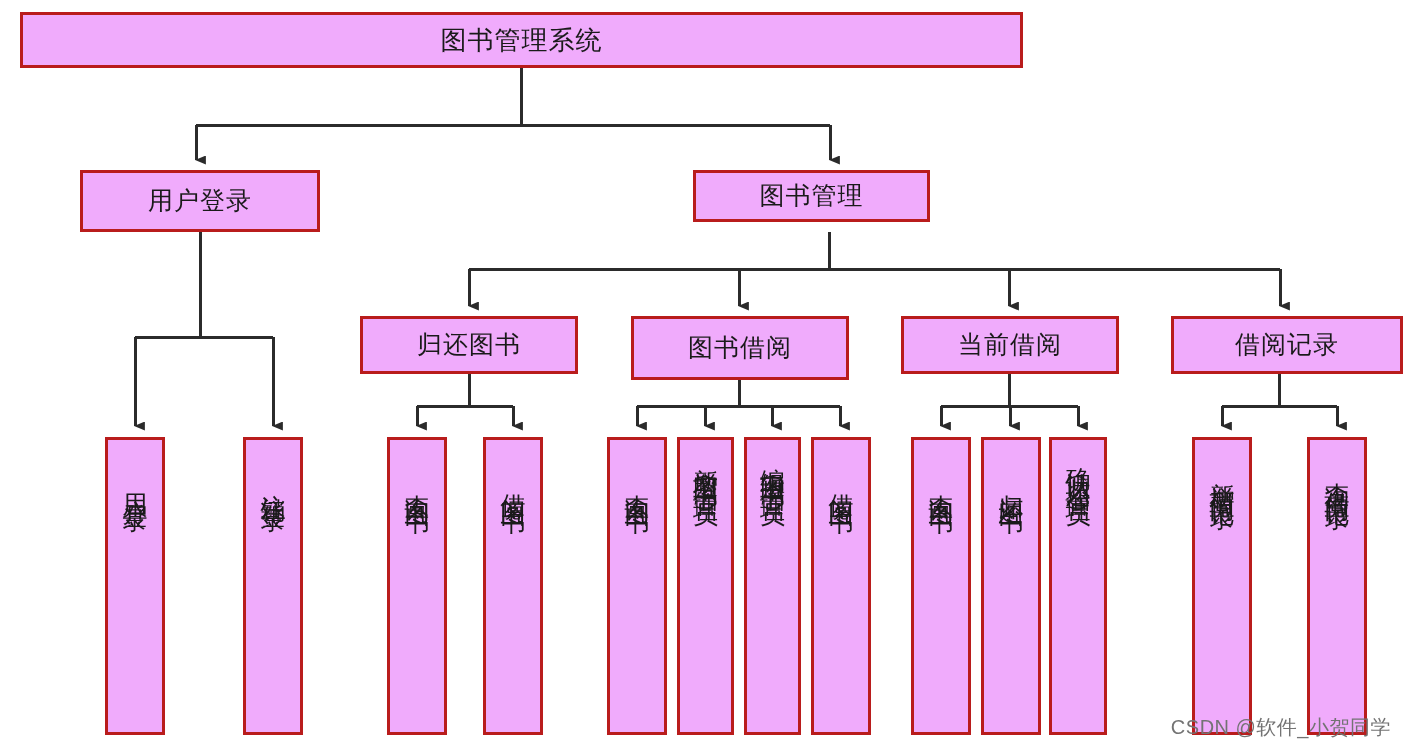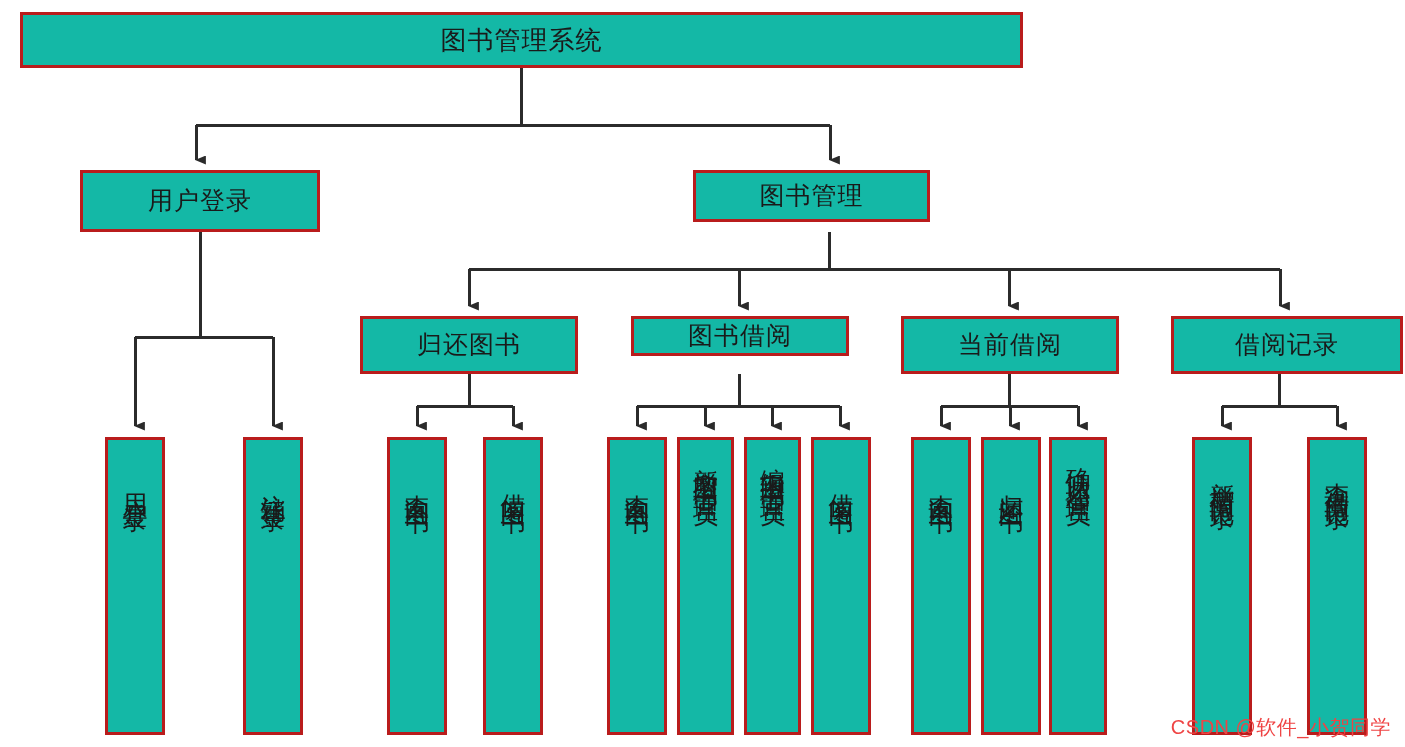--- a/index.html
+++ b/index.html
@@ -22,21 +22,21 @@
     position: absolute;
     left: 0;
     top: 0;
     width: 1405px;
     height: 747px;
     pointer-events: none;
   }
   .node {
     position: absolute;
     box-sizing: border-box;
-    background: #14b8a6;
+    background: #f0abfc;
     border: 3px solid #b91c1c;
     display: flex;
     align-items: center;
     justify-content: center;
     color: #1a1a1a;
   }
   .node.h-node {
     font-size: 25px;
     letter-spacing: 1px;
     line-height: 1.1;
@@ -57,21 +57,21 @@
     letter-spacing: 5px;
     line-height: 1;
     white-space: nowrap;
     text-align: left;
   }
   .watermark {
     position: absolute;
     right: 14px;
     bottom: 6px;
     font-size: 20px;
-    color: #ef4444;
+    color: #737373;
     letter-spacing: 0.5px;
     white-space: nowrap;
   }
 </style>
 </head>
 <body>
 
 <div id="canvas">
 
   <svg class="connectors" viewBox="0 0 1405 747" xmlns="http://www.w3.org/2000/svg">
@@ -131,21 +131,21 @@
   <div class="node h-node" style="left:80px; top:170px; width:240px; height:62px;">
     <span>用户登录</span>
   </div>
   <div class="node h-node" style="left:693px; top:170px; width:237px; height:52px;">
     <span>图书管理</span>
   </div>
 
   <div class="node h-node" style="left:360px; top:316px; width:218px; height:58px;">
     <span>归还图书</span>
   </div>
-  <div class="node h-node" style="left:631px; top:316px; width:218px; height:40px;">
+  <div class="node h-node" style="left:631px; top:316px; width:218px; height:64px;">
     <span>图书借阅</span>
   </div>
   <div class="node h-node" style="left:901px; top:316px; width:218px; height:58px;">
     <span>当前借阅</span>
   </div>
   <div class="node h-node" style="left:1171px; top:316px; width:232px; height:58px;">
     <span>借阅记录</span>
   </div>
 
   <div class="node leaf" style="left:105px; top:437px; width:60px; height:298px;">

